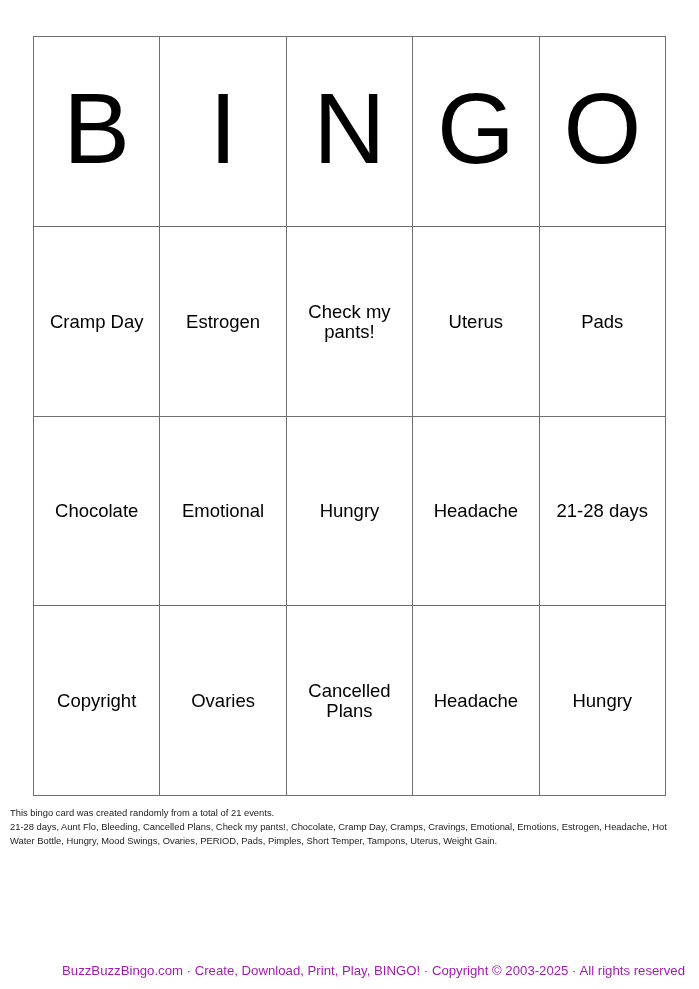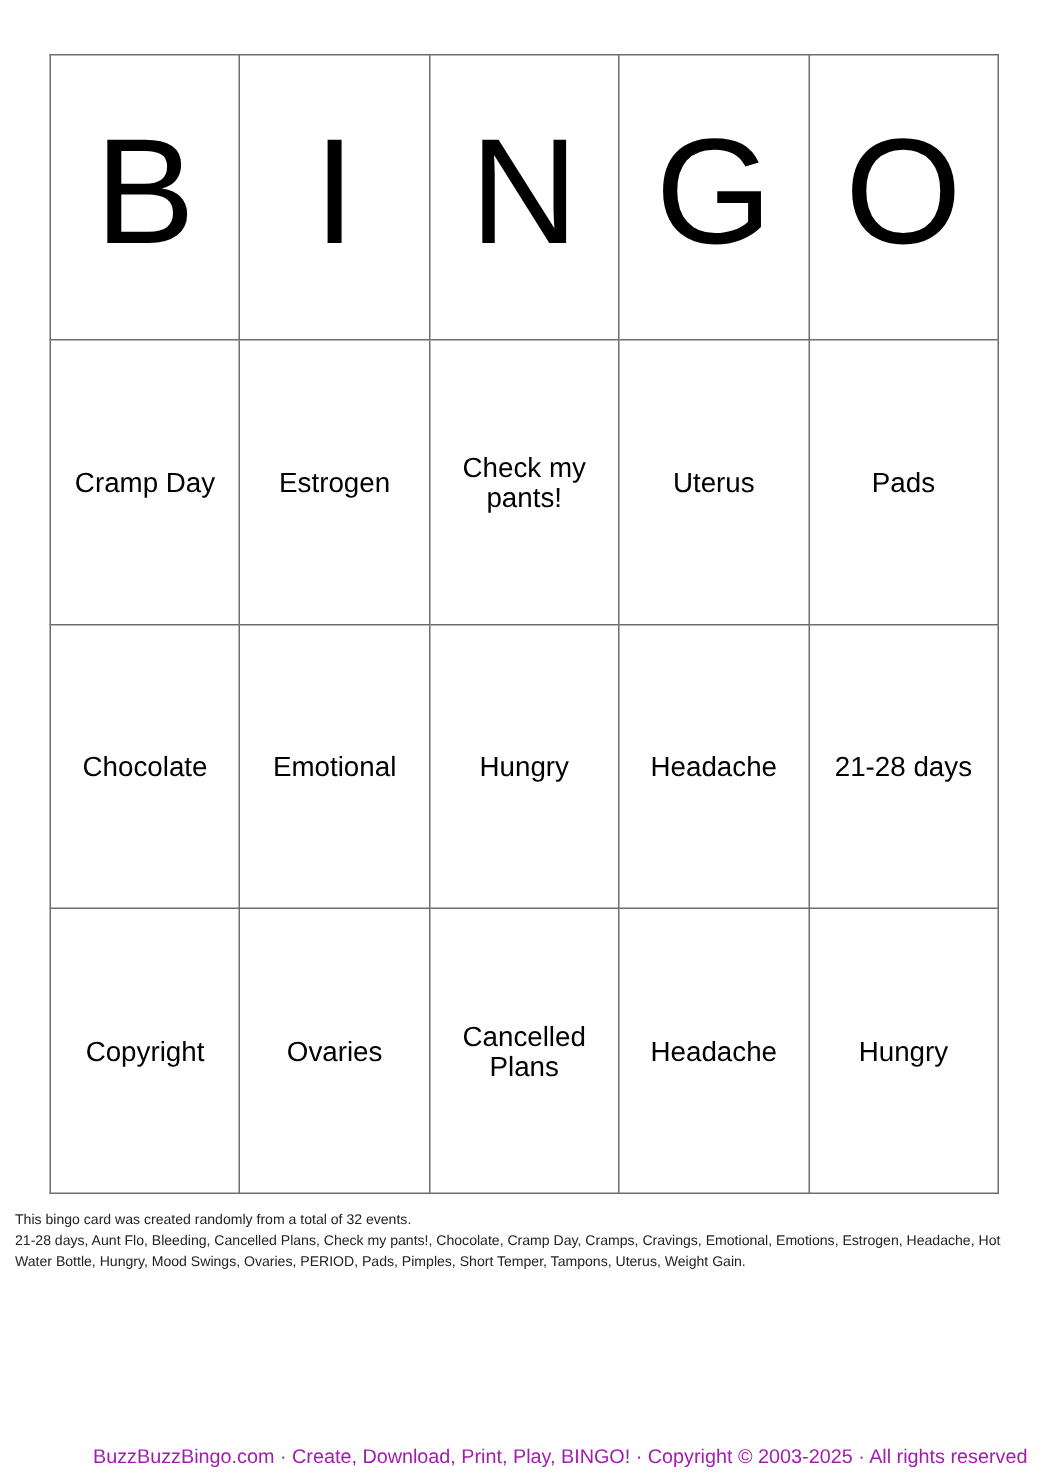--- a/index.html
+++ b/index.html
@@ -98,17 +98,17 @@
     <td>Copyright</td>
     <td>Ovaries</td>
     <td>Cancelled Plans</td>
     <td>Headache</td>
     <td>Hungry</td>
   </tr>
 </tbody>
   </table>
 
 <div class="note">
-  <p>This bingo card was created randomly from a total of 32 events.</p>
+  <p>This bingo card was created randomly from a total of 21 events.</p>
   <p>21-28 days, Aunt Flo, Bleeding, Cancelled Plans, Check my pants!, Chocolate, Cramp Day, Cramps, Cravings, Emotional, Emotions, Estrogen, Headache, Hot Water Bottle, Hungry, Mood Swings, Ovaries, PERIOD, Pads, Pimples, Short Temper, Tampons, Uterus, Weight Gain.</p>
 </div>
 
 <div class="footer">BuzzBuzzBingo.com · Create, Download, Print, Play, BINGO! · Copyright © 2003-2025 · All rights reserved</div>
 
 </body></html>

